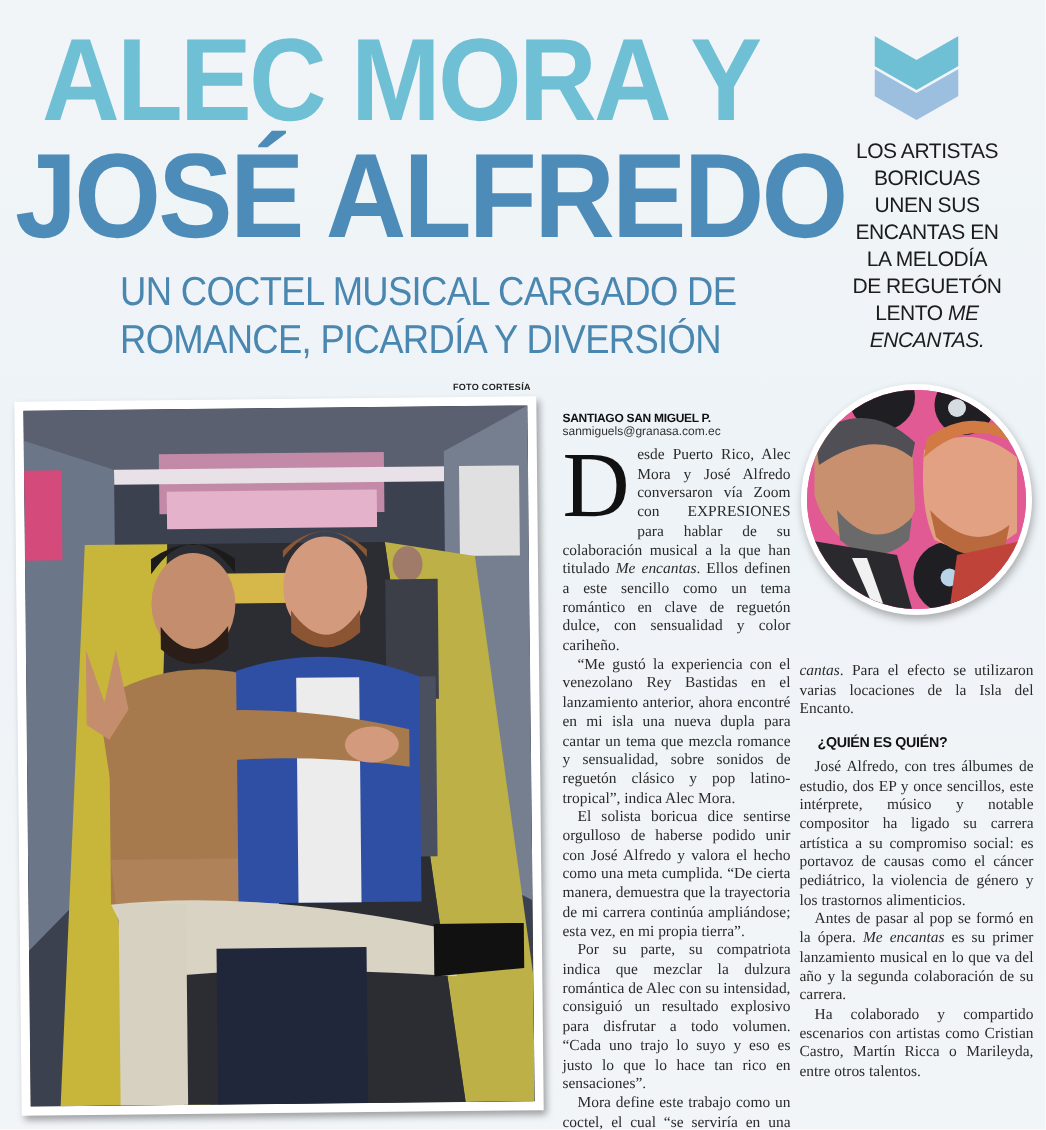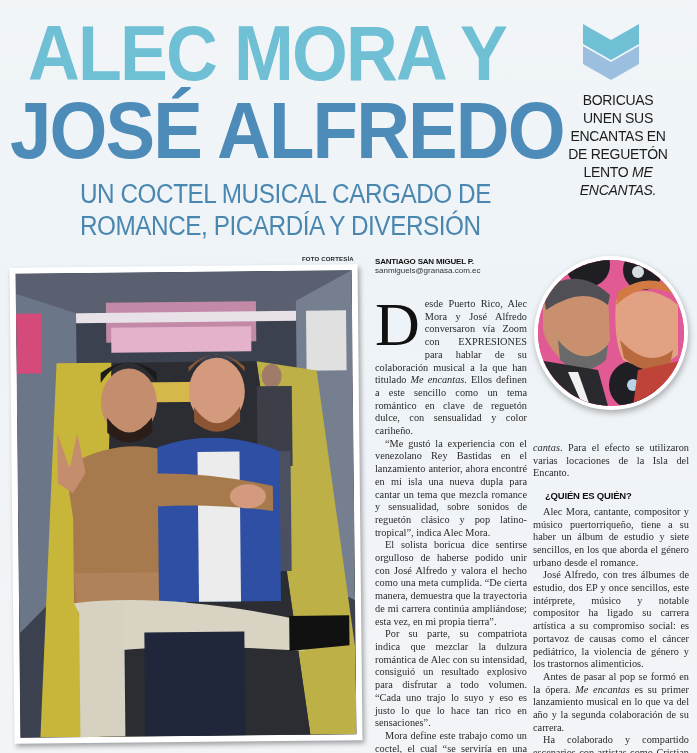--- a/index.html
+++ b/index.html
@@ -82,21 +82,21 @@
   }
   .main-photo .img {
     width: 100%; height: 100%;
     overflow: hidden;
     position: relative;
     background: linear-gradient(180deg, #4d5563 0%, #6b7383 15%, #c3a6b5 22%, #8a8f9a 35%, #3f4350 70%, #26282d 100%);
   }
   .main-photo .img svg { width: 100%; height: 100%; display: block; }
   .byline {
     position: absolute;
-    left: 375px; top: 257px;
+    left: 375px; top: 274px;
     font-family: "Liberation Sans", sans-serif;
     line-height: 9px;
   }
   .byline .author { font-size: 8px; font-weight: 700; color: #111; letter-spacing: -0.2px; }
   .byline .email { font-size: 8px; color: #333; }
   .col {
     position: absolute;
     font-size: 10.3px;
     line-height: 12.7px;
     color: #2a2a2a;
@@ -153,23 +153,25 @@
 </div>
 
 <div class="chevron">
   <svg viewBox="0 0 56 56" width="56" height="56">
     <polygon points="0,0 28,16 56,0 56,20 28,36 0,20" fill="#6fbfd5"></polygon>
     <polygon points="0,22 28,38 56,22 56,40 28,56 0,40" fill="#9dbfdf"></polygon>
   </svg>
 </div>
 
 <div class="sidebar-blurb">
+  <div>LOS ARTISTAS</div>
   <div>BORICUAS</div>
   <div>UNEN SUS</div>
   <div>ENCANTAS EN</div>
+  <div>LA MELODÍA</div>
   <div>DE REGUETÓN</div>
   <div><span>LENTO </span><span class="it">ME</span></div>
   <div class="it">ENCANTAS.</div>
 </div>
 
 <div class="photo-credit">FOTO CORTESÍA</div>
 
 <div class="main-photo">
   <div class="img">
     <svg viewBox="0 0 336 464" preserveAspectRatio="none">
@@ -256,17 +258,16 @@
       <path d="M78,45 Q110,15 145,40 L140,30 Q110,10 80,32 Z" fill="#d27a43"></path>
       <path d="M82,80 Q110,110 135,90 L132,105 Q108,118 86,98 Z" fill="#b86a3e"></path>
       <path d="M100,110 L146,100 L146,146 L95,146 Z" fill="#c0433a"></path>
     </svg>
   </div>
 </div>
 
 <div class="col col-2">
   <p class="noindent"><em>cantas</em><span>. Para el efecto se utilizaron varias locaciones de la Isla del Encanto.</span></p>
   <h3>¿QUIÉN ES QUIÉN?</h3>
-  <p>Alec Mora, cantante, compositor y músico puertorriqueño, tiene a su haber un álbum de estudio y siete sencillos, en los que aborda el género urbano desde el romance.</p>
   <p>José Alfredo, con tres álbumes de estudio, dos EP y once sencillos, este intérprete, músico y notable compositor ha ligado su carrera artística a su compromiso social: es portavoz de causas como el cáncer pediátrico, la violencia de género y los trastornos alimenticios.</p>
   <p><span>Antes de pasar al pop se formó en la ópera. </span><em>Me encantas</em><span> es su primer lanzamiento musical en lo que va del año y la segunda colaboración de su carrera.</span></p>
   <p>Ha colaborado y compartido escenarios con artistas como Cristian Castro, Martín Ricca o Marileyda, entre otros talentos.</p>
 </div>
 
 </body></html>

